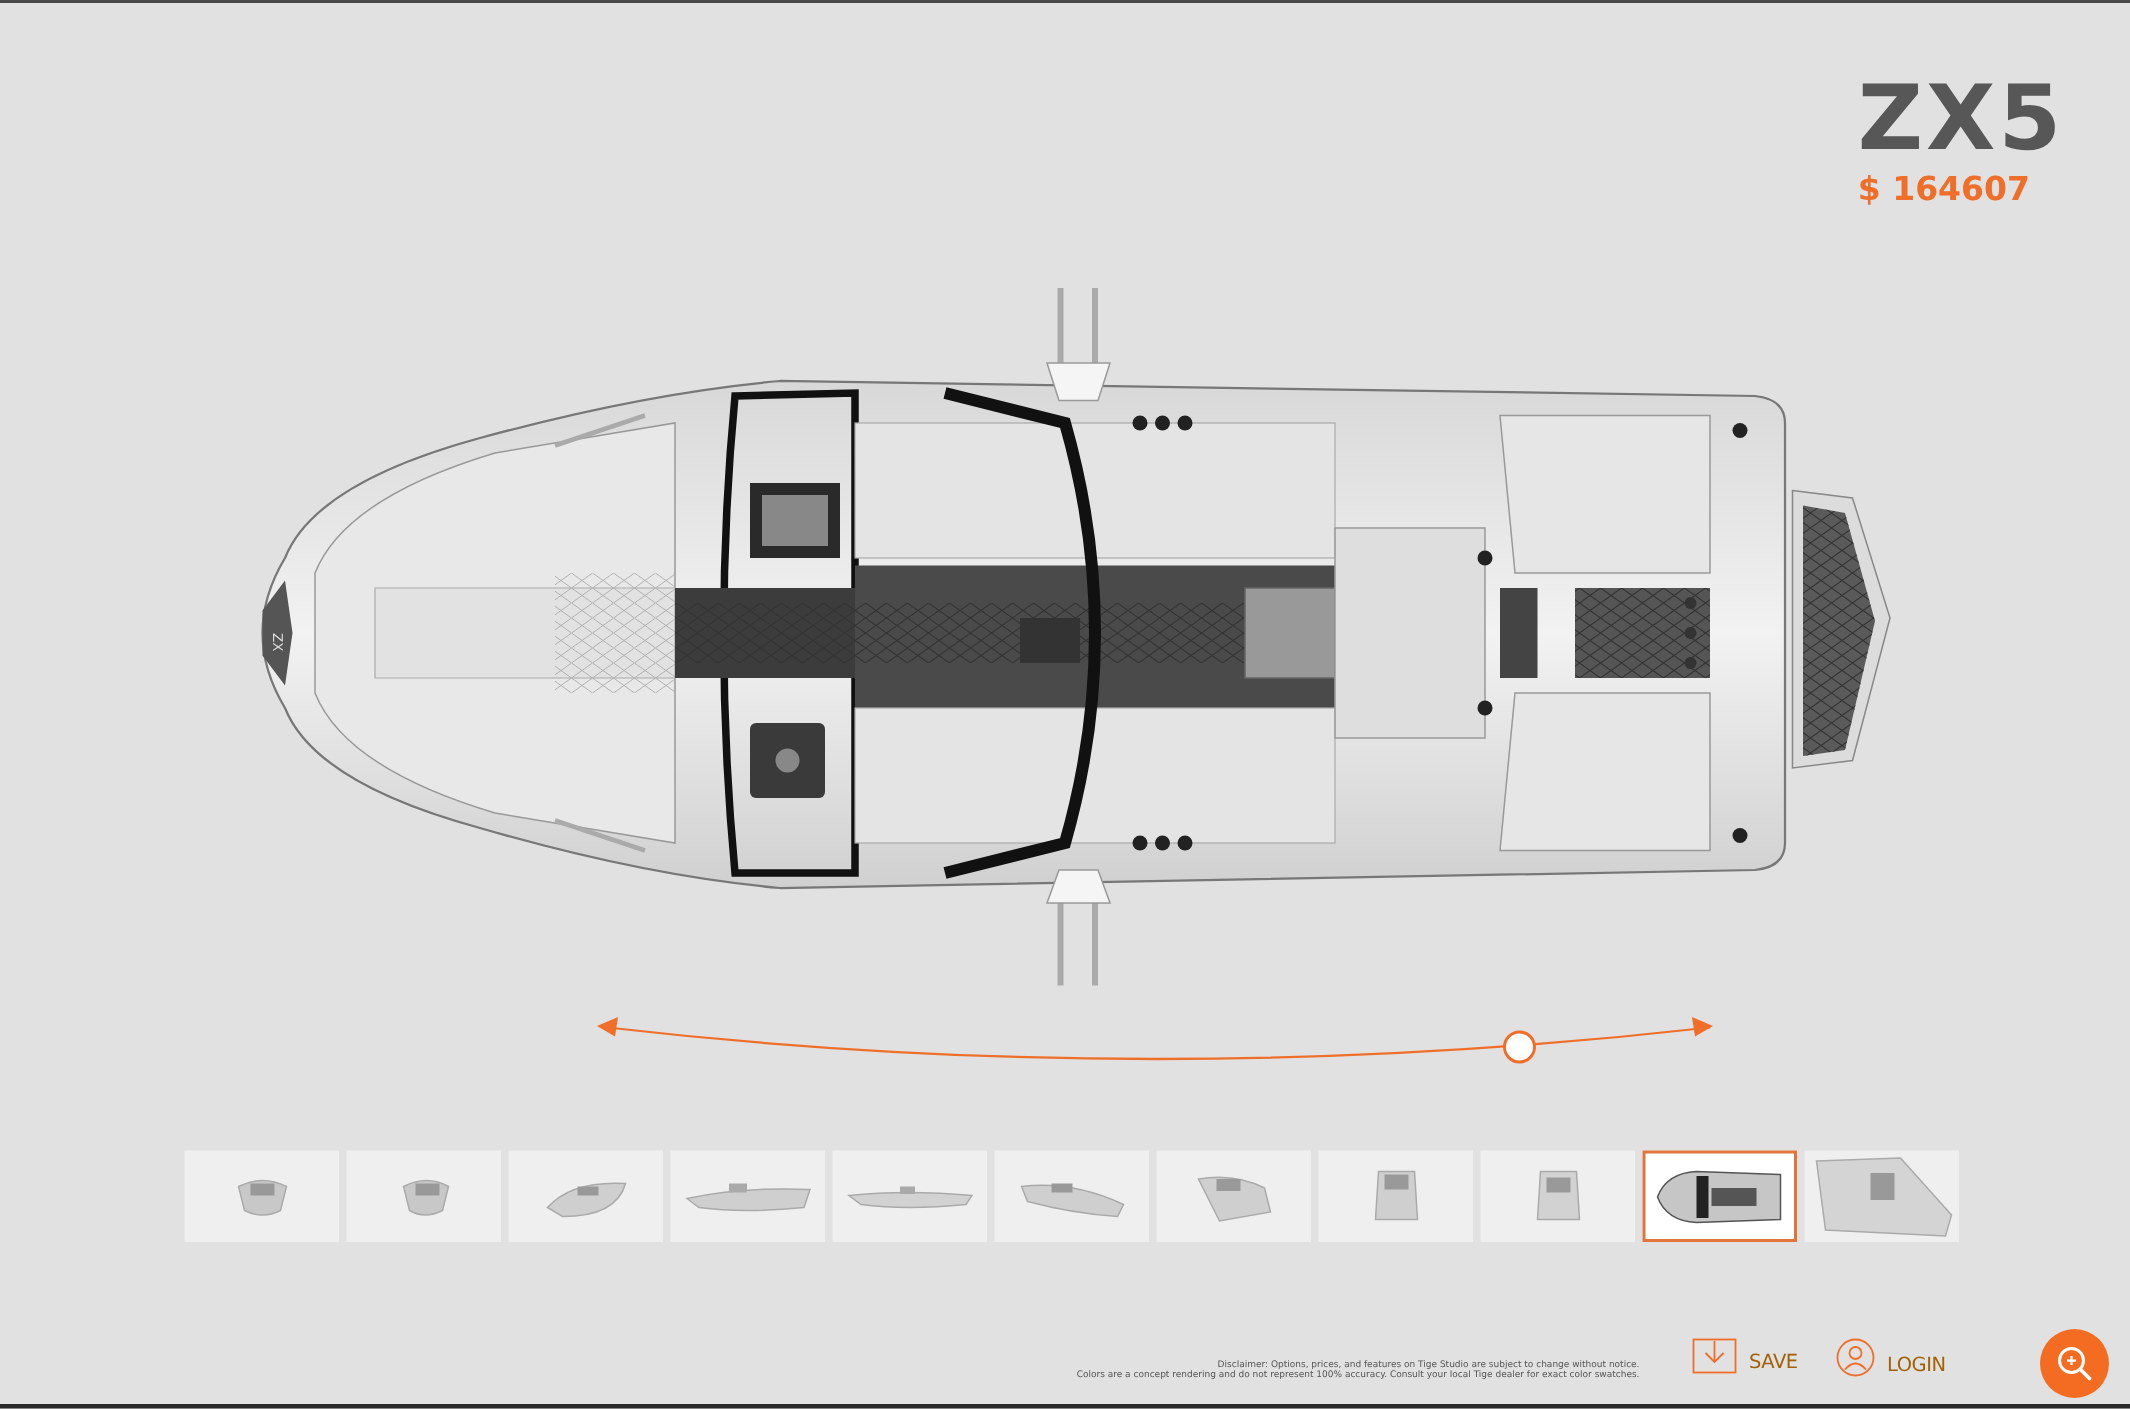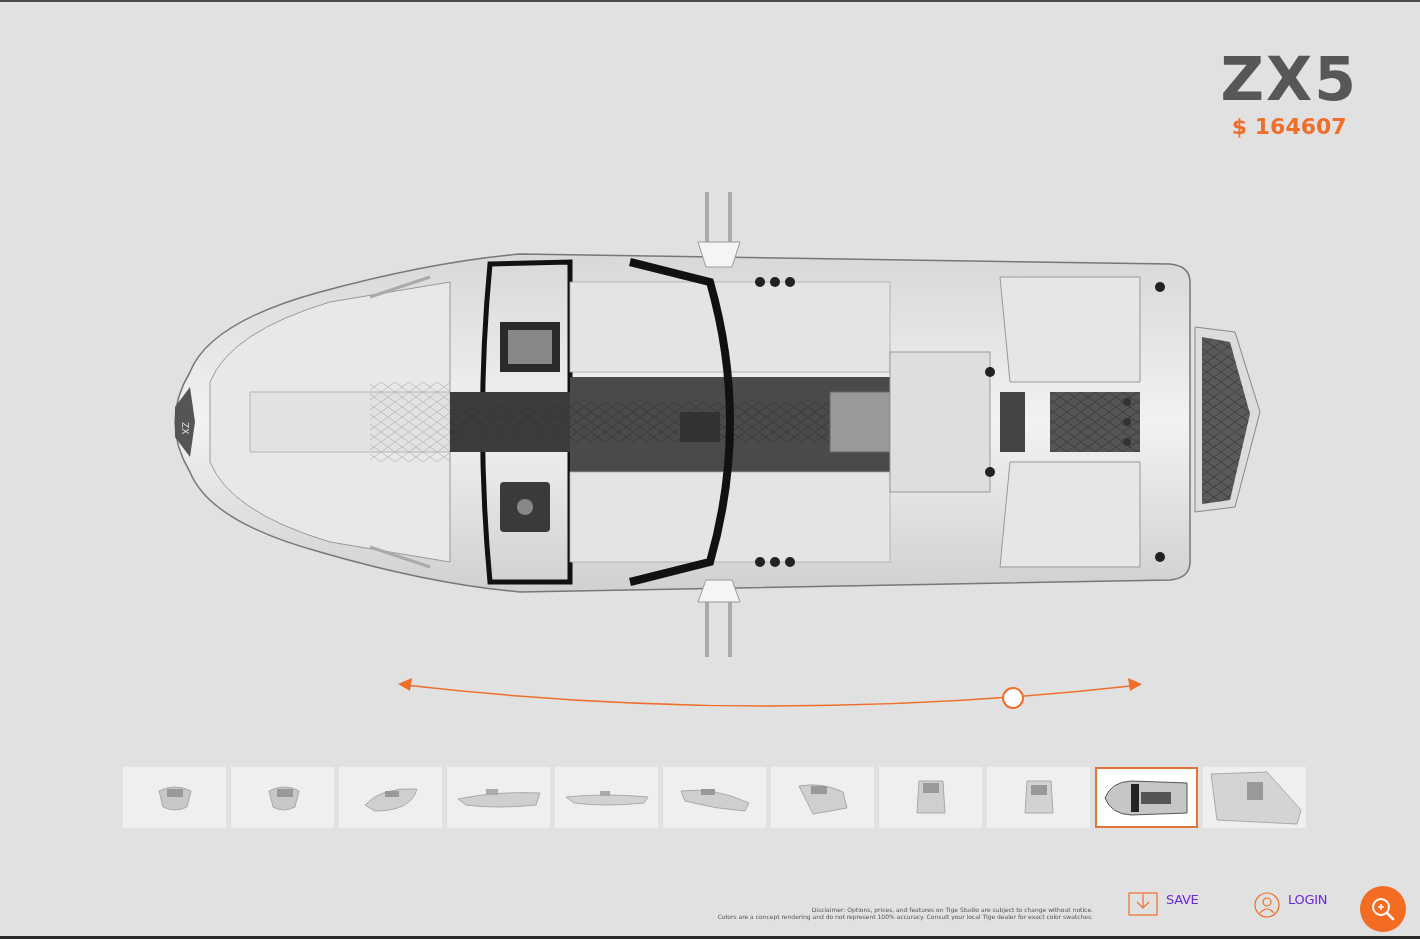--- a/index.html
+++ b/index.html
@@ -5,21 +5,21 @@
   * { box-sizing: border-box; margin: 0; padding: 0; }
   html, body { width: 1420px; height: 939px; overflow: hidden; }
   body {
     background: #e1e1e1;
     font-family: "Liberation Sans", sans-serif;
     position: relative;
     border-top: 2px solid #4a4a4a;
     border-bottom: 3px solid #2a2a2a;
   }
   .title-block {
-    position: absolute; right: 62px; top: 44px; text-align: center;
+    position: absolute; right: 44px; top: 44px; text-align: left;
   }
   .model-name {
     font-family: "DejaVu Sans", sans-serif;
     font-weight: bold; font-size: 60px; line-height: 66px;
     color: #575757; letter-spacing: 2px;
   }
   .price {
     font-family: "DejaVu Sans", sans-serif;
     font-weight: bold; font-size: 22px; color: #ee6e2a; margin-top: 2px;
   }
@@ -33,26 +33,26 @@
     width: 103px; height: 61px; background: #efefef;
     display: flex; align-items: center; justify-content: center;
     cursor: pointer; border: 2px solid transparent;
   }
   .thumb.active { background: #fff; border: 2px solid #e0743a; }
   .disclaimer {
     position: absolute; right: 327px; top: 904px; text-align: right;
     font-family: "DejaVu Sans", sans-serif; font-size: 6px; line-height: 7px; color: #555;
   }
   .action {
-    position: absolute; top: 890px; display: flex; align-items: flex-start; gap: 8px;
-    font-family: "DejaVu Sans", sans-serif; font-size: 13px; color: #6d28d9; cursor: pointer;
+    position: absolute; top: 890px; display: flex; align-items: flex-end; gap: 8px;
+    font-family: "DejaVu Sans", sans-serif; font-size: 13px; color: #a16207; cursor: pointer;
     letter-spacing: -0.3px;
   }
   .save { left: 1128px; }
-  .login { left: 1254px; }
+  .login { left: 1224px; }
   .zoom-btn {
     position: absolute; left: 1360px; top: 884px; width: 46px; height: 46px;
     border-radius: 50%; background: #f36c21; display: flex; align-items: center; justify-content: center;
     cursor: pointer;
   }
 </style>
 </head>
 <body>
 
 <div class="title-block">

